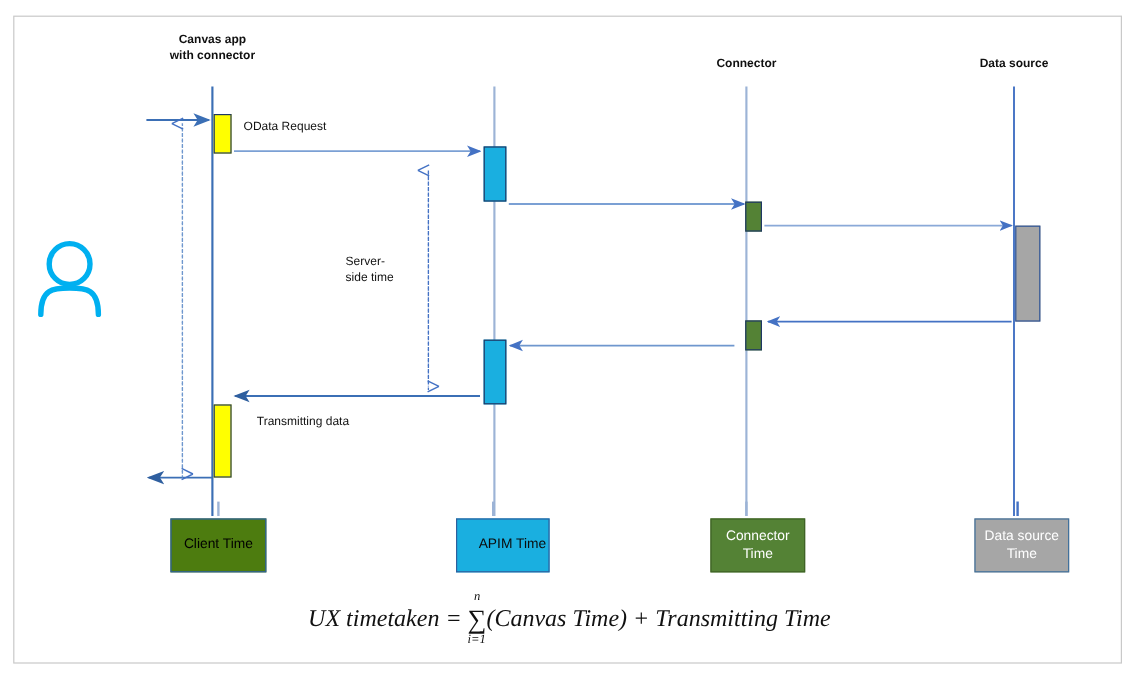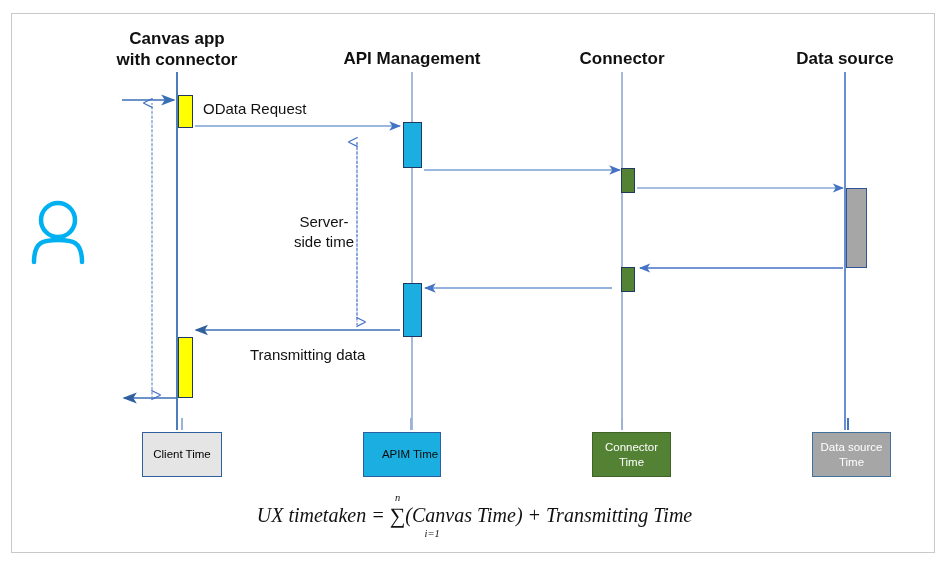--- a/index.html
+++ b/index.html
@@ -29,45 +29,45 @@
   svg.layer {
     position: absolute;
     left: 0;
     top: 0;
     width: 949px;
     height: 567px;
     pointer-events: none;
   }
   .hdr {
     position: absolute;
-    font-size: 17px;
+    font-size: 10px;
     font-weight: bold;
     color: #101010;
     text-align: center;
     line-height: 1.25;
     white-space: pre-line;
   }
   .note {
     position: absolute;
-    font-size: 15px;
+    font-size: 10px;
     color: #111111;
     line-height: 1.3;
   }
   .legend {
     position: absolute;
     box-sizing: border-box;
     display: flex;
     align-items: center;
     justify-content: center;
     text-align: center;
     font-size: 11.5px;
     line-height: 1.25;
     border: 1px solid #2e5f9e;
   }
-  .legend.client  { background: #e5e5e5; color: #000000; }
+  .legend.client  { background: #4d7c0f; color: #000000; }
   .legend.apim    { background: #1aafe0; color: #0b0b0b; }
   .legend.conn    { background: #548235; color: #ffffff; border-color: #3f6226; }
   .legend.data    { background: #a6a6a6; color: #ffffff; border-color: #41719c; }
   .formula {
     position: absolute;
     left: 0;
     top: 503px;
     width: 949px;
     text-align: center;
     font-family: "Liberation Serif", serif;
@@ -84,21 +84,21 @@
     vertical-align: -1px;
   }
   .formula .sum .lim {
     position: absolute;
     left: 50%;
     transform: translateX(-48%);
     font-size: 10.5px;
     font-style: italic;
   }
   .formula .sum .lim.top { top: -11px; }
-  .formula .sum .lim.bot { bottom: -10px; left: 46%; margin-left: 35px; }
+  .formula .sum .lim.bot { bottom: -10px; left: 46%; }
   .box {
     position: absolute;
     box-sizing: border-box;
   }
 </style>
 </head>
 <body>
 
 <div id="canvas">
 
@@ -203,34 +203,33 @@
   <div class="box" style="left:403px; top:122px; width:19px; height:46px; background:#1aafe0; border:1.3px solid #1f3864;"></div>
   <div class="box" style="left:403px; top:283px; width:19px; height:54px; background:#1aafe0; border:1.3px solid #1f3864;"></div>
 
   <div class="box" style="left:621px; top:168px; width:14px; height:25px; background:#548235; border:1.3px solid #1f3864;"></div>
   <div class="box" style="left:621px; top:267px; width:14px; height:25px; background:#548235; border:1.3px solid #1f3864;"></div>
 
   <div class="box" style="left:846px; top:188px; width:21px; height:80px; background:#a6a6a6; border:1.3px solid #2f5496;"></div>
 
   <div class="hdr" style="left:97px; top:28px; width:160px;">Canvas app
 with connector</div>
-  <div class="hdr" style="left:332px; top:48px; width:160px;">API Management</div>
   <div class="hdr" style="left:552px; top:48px; width:140px;">Connector</div>
   <div class="hdr" style="left:775px; top:48px; width:140px;">Data source</div>
 
   <div class="note" style="left:203px; top:99px;">OData Request</div>
-  <div class="note" style="left:214px; top:345px;margin-left:36px;">Transmitting data</div>
-
-  <div class="note" style="left:288px; top:212px; width:72px; white-space:pre-line;text-align:center;">Server-
+  <div class="note" style="left:214px; top:345px;">Transmitting data</div>
+
+  <div class="note" style="left:288px; top:212px; width:72px; white-space:pre-line;">Server-
 side time</div>
 
   <div class="legend client" style="left:142px; top:432px; width:80px; height:45px;">
     <span style="white-space:pre-line;">Client Time</span>
   </div>
-  <div class="legend apim" style="left:363px; top:432px; width:78px; height:45px;padding-left:16px;">
+  <div class="legend apim" style="left:380px; top:432px; width:78px; height:45px;padding-left:16px;">
     <span style="white-space:pre-line;">APIM Time</span>
   </div>
   <div class="legend conn" style="left:592px; top:432px; width:79px; height:45px;">
     <span style="white-space:pre-line;">Connector
 Time</span>
   </div>
   <div class="legend data" style="left:812px; top:432px; width:79px; height:45px;">
     <span style="white-space:pre-line;">Data source
 Time</span>
   </div>

